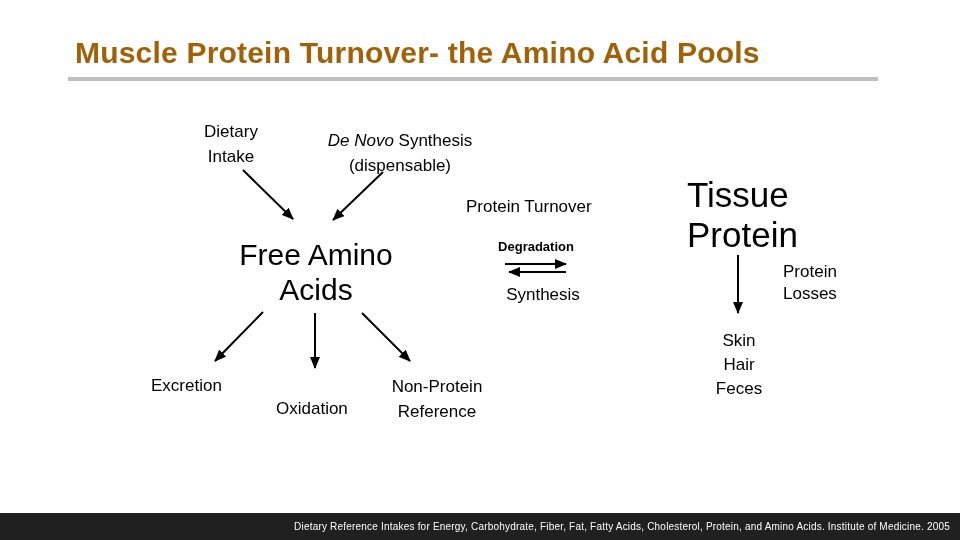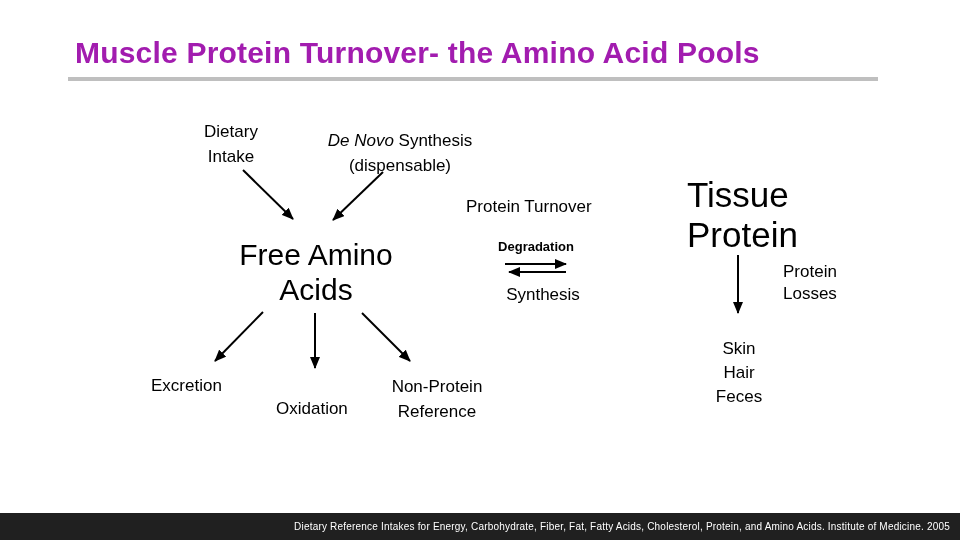--- a/index.html
+++ b/index.html
@@ -24,39 +24,39 @@
   .center{transform:translateX(-50%);text-align:center;}
   .it{font-style:italic;}
   .n-dietary{left:231px;top:119px;}
   .n-denovo{left:400px;top:128px;}
   .n-pturnover{left:466px;top:197px;line-height:20px;}
   .n-degradation{left:536px;top:237px;line-height:20px;font-size:13px;font-weight:bold;}
   .n-synthesis{left:543px;top:285px;line-height:20px;}
   .n-faa{left:316px;top:237px;font-size:30px;line-height:35px;}
   .n-tissue{left:687px;top:175px;font-size:35px;line-height:40px;}
   .n-plosses{left:783px;top:261px;line-height:22px;}
-  .n-shf{left:739px;top:329px;line-height:24px;margin-top:8px;}
+  .n-shf{left:739px;top:329px;line-height:24px;}
   .n-excretion{left:151px;top:376px;line-height:20px;}
   .n-oxidation{left:276px;top:399px;line-height:20px;}
   .n-nonprotein{left:437px;top:374px;}
   
   .footer{
     position:absolute;left:0;bottom:0;width:960px;height:27px;z-index:4;
     display:flex;align-items:center;justify-content:flex-end;
     padding-right:10px;box-sizing:border-box;
     font-size:10px;letter-spacing:.2px;margin-top:28px;
   }
 </style>
 </head>
 <body>
 
 <div class="slide">
 
   <div class="title-rule" style="background: rgb(191, 191, 191);"></div>
-  <h1 class="title" style="margin: 0px; color: #a21caf;">Muscle Protein Turnover- the Amino Acid Pools</h1>
+  <h1 class="title" style="margin: 0px; color: #a16207;">Muscle Protein Turnover- the Amino Acid Pools</h1>
 
   <svg class="edges" id="edges-svg" width="960" height="540">
     <defs>
       <marker id="ah" viewBox="0 0 12 10" refX="11" refY="5" markerWidth="12" markerHeight="10" markerUnits="userSpaceOnUse" orient="auto">
         <path d="M0,0 L12,5 L0,10 Z" fill="#000000"></path>
       </marker>
     </defs>
   <line x1="243" y1="170" x2="293" y2="219" stroke="#000000" stroke-width="2" marker-end="url(#ah)"></line>
       <line x1="383" y1="172" x2="333" y2="220" stroke="#000000" stroke-width="2" marker-end="url(#ah)"></line>
       <line x1="263" y1="312" x2="215" y2="361" stroke="#000000" stroke-width="2" marker-end="url(#ah)"></line>

